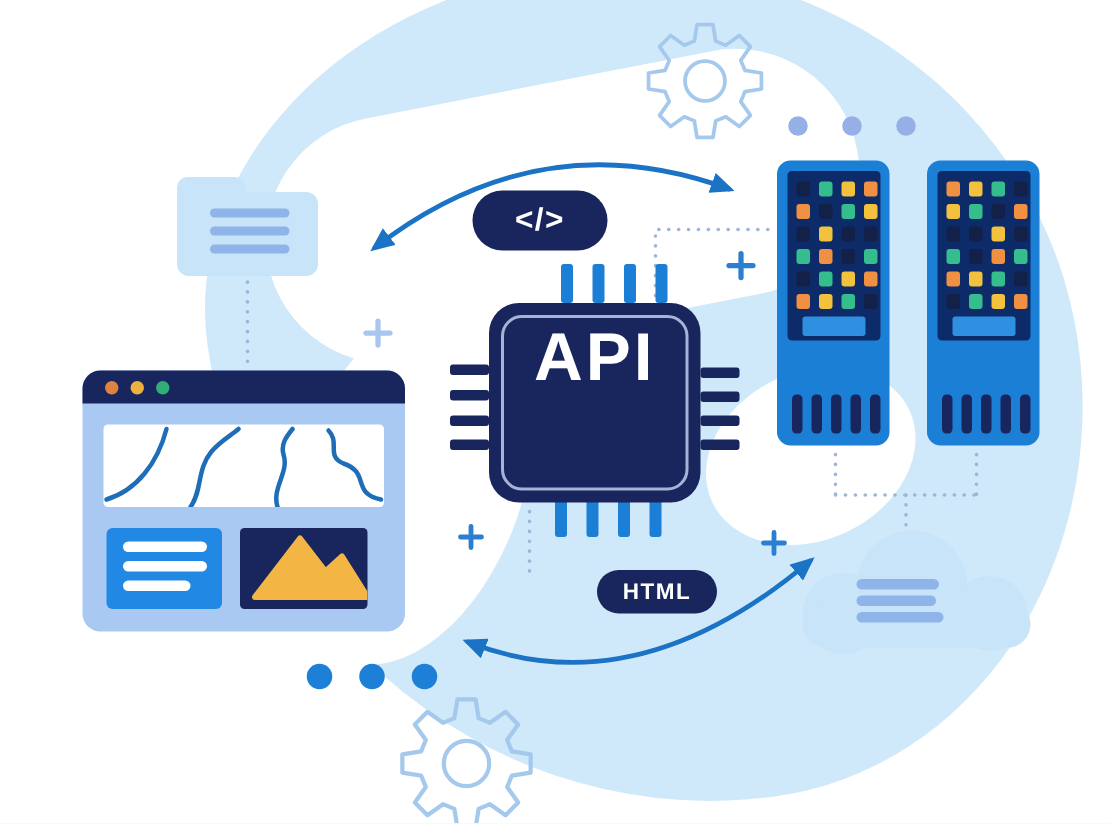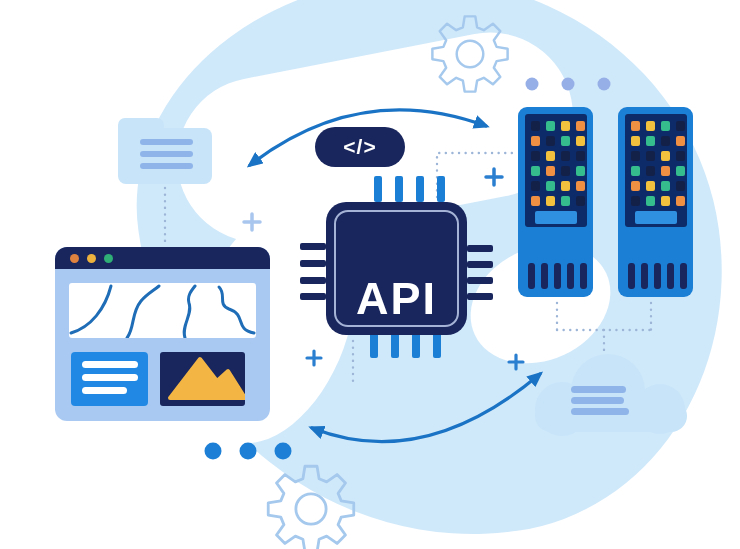--- a/index.html
+++ b/index.html
@@ -31,21 +31,21 @@
   .tdot-2{left:32px;background:#edb23d;}
   .tdot-3{left:49px;background:#2fae76;}
   .map{left:14px;top:36px;width:187px;height:55px;background:#ffffff;border-radius:3px;overflow:hidden;}
   .textblock{left:16px;top:105px;width:77px;height:54px;background:#2189e4;border-radius:4px;}
   .tb-line{left:11px;height:7px;background:#ffffff;border-radius:3.5px;}
   .imageblock{left:105px;top:105px;width:85px;height:54px;background:#19265e;border-radius:3px;overflow:hidden;}
 
   
   .chip{left:326px;top:202px;width:141px;height:133px;background:#19265e;border-radius:20px;}
   .chip-inner{left:8px;top:8px;width:121px;height:113px;border:2px solid rgba(190,205,235,.85);
-              border-radius:14px;display:flex;align-items:flex-end;justify-content:center;}
+              border-radius:14px;display:flex;align-items:flex-start;justify-content:center;}
   .chip-label{color:#ffffff;font-weight:bold;font-size:45px;letter-spacing:2px;}
   .pin{background:#1a7fd5;border-radius:2px;}
   .pin-v{width:8px;height:26px;}
   .pin-h{width:26px;height:7px;background:#19265e;}
 
   
   .badge{background:#19265e;color:#ffffff;font-weight:bold;display:flex;
          align-items:center;justify-content:center;}
   .code-badge{left:315px;top:127px;width:90px;height:40px;border-radius:20px;font-size:21px;letter-spacing:1px;}
   .html-badge{left:398px;top:380px;width:80px;height:29px;border-radius:15px;font-size:15px;letter-spacing:1px;}
@@ -192,20 +192,23 @@
 
   <div class="abs chip">
     <div class="abs chip-inner">
       <span class="chip-label">API</span>
     </div>
   </div>
 
   <div class="abs badge code-badge">
     <span>&lt;/&gt;</span>
   </div>
+  <div class="abs badge html-badge">
+    <span>HTML</span>
+  </div>
 
   <div class="abs server server-1">
     <div class="abs server-panel">
       <div class="abs led-grid">
           <div class="led led-navy"></div>
           <div class="led led-green"></div>
           <div class="led led-yellow"></div>
           <div class="led led-orange"></div>
           <div class="led led-orange"></div>
           <div class="led led-navy"></div>

